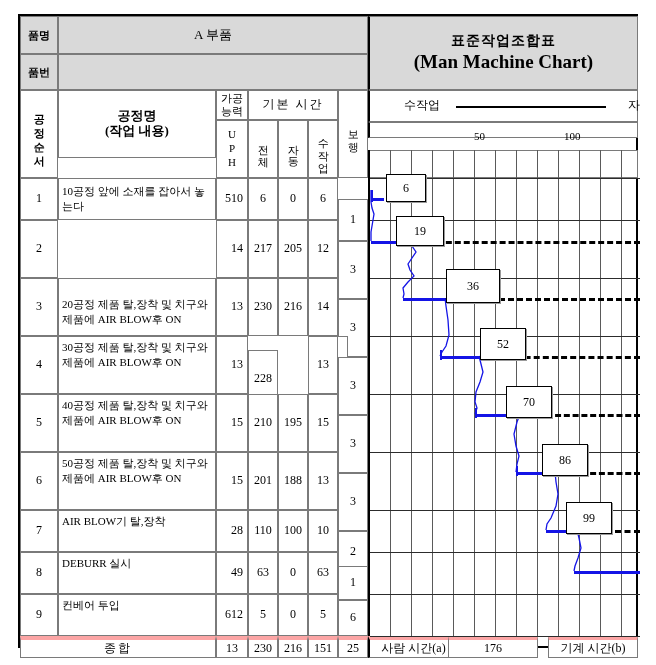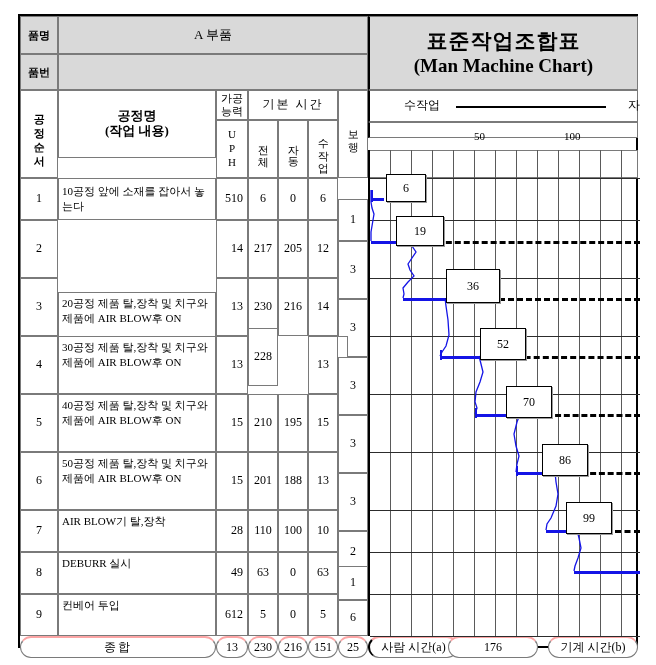--- a/index.html
+++ b/index.html
@@ -24,37 +24,37 @@
     border:1px solid #7a7a7a;
     display:flex; align-items:center; justify-content:center;
     text-align:center;
     font-size:11px;
     line-height:1.15;
     overflow:hidden;
     background:#fff;
   }
   .hdr{ background:#d9d9d9; font-weight:bold; }
   .hdr-plain{ background:#fff; }
-  .b-thick-t{ border-top:2px solid #fca5a5;border-radius:11px; }
+  .b-thick-t{ border-top:4px solid #fca5a5; }
   .b-thick-l{ border-left:2px solid #000; }
   .vtext{
     writing-mode:vertical-rl;
     text-orientation:upright;
     letter-spacing:3px;
     font-weight:bold;
   }
   .vtext-lite{
     writing-mode:vertical-rl;
     text-orientation:upright;
     letter-spacing:1px;
     font-weight:normal;
   }
   .left{ justify-content:flex-start; text-align:left; padding-left:3px; }
   .right{ justify-content:flex-end; text-align:right; padding-right:4px; }
-  .title-ko{ font-size:21px; font-weight:bold; letter-spacing:1px; }
+  .title-ko{ font-size:14px; font-weight:bold; letter-spacing:1px; }
   .title-en{ font-size:19px; font-weight:bold; }
   .num{ font-size:12px; }
   .desc{ font-size:11px; line-height:1.35; }
 
   
   #chart{ position:absolute; }
   .vgrid{ position:absolute; width:1px; background:#5a5a5a; }
   .hgrid{ position:absolute; height:1px; background:#6d6d6d; }
   .hgrid.major{ height:1px; background:#2c2c2c; }
   .mline{ position:absolute; height:3px; background:#1414e6; }
@@ -145,31 +145,31 @@
   <div class="cell num" style="left:318px;top:183px;width:30px;height:42px;">1</div>
 
   <div class="cell num" style="left:0;top:204px;width:38px;height:58px;">2</div>
   <div class="cell num right" style="left:196px;top:204px;width:32px;height:58px;">14</div>
   <div class="cell num" style="left:228px;top:204px;width:30px;height:58px;">217</div>
   <div class="cell num" style="left:258px;top:204px;width:30px;height:58px;">205</div>
   <div class="cell num" style="left:288px;top:204px;width:30px;height:58px;">12</div>
   <div class="cell num" style="left:318px;top:225px;width:30px;height:58px;">3</div>
 
   <div class="cell num" style="left:0;top:262px;width:38px;height:58px;">3</div>
-  <div class="cell desc left" style="left:38px;top:276px;width:158px;height:58px;align-items:flex-start;padding-top:3px;">20공정 제품 탈,장착 및 치구와 제품에 AIR BLOW후 ON</div>
+  <div class="cell desc left" style="left:38px;top:262px;width:158px;height:58px;align-items:flex-start;padding-top:18px;">20공정 제품 탈,장착 및 치구와 제품에 AIR BLOW후 ON</div>
   <div class="cell num right" style="left:196px;top:262px;width:32px;height:58px;">13</div>
   <div class="cell num" style="left:228px;top:262px;width:30px;height:58px;">230</div>
   <div class="cell num" style="left:258px;top:262px;width:30px;height:58px;">216</div>
   <div class="cell num" style="left:288px;top:262px;width:30px;height:58px;">14</div>
   <div class="cell num" style="left:318px;top:283px;width:30px;height:58px;">3</div>
 
   <div class="cell num" style="left:0;top:320px;width:38px;height:58px;">4</div>
   <div class="cell desc left" style="left:38px;top:320px;width:158px;height:58px;align-items:flex-start;padding-top:3px;">30공정 제품 탈,장착 및 치구와 제품에 AIR BLOW후 ON</div>
   <div class="cell num right" style="left:196px;top:320px;width:32px;height:58px;">13</div>
-  <div class="cell num" style="left:228px;top:312px;width:30px;height:58px;">228</div>
+  <div class="cell num" style="left:228px;top:334px;width:30px;height:58px;">228</div>
   <div class="cell num" style="left:258px;top:320px;width:30px;height:58px;margin-left:40px;">215</div>
   <div class="cell num" style="left:288px;top:320px;width:30px;height:58px;">13</div>
   <div class="cell num" style="left:318px;top:341px;width:30px;height:58px;">3</div>
 
   <div class="cell num" style="left:0;top:378px;width:38px;height:58px;">5</div>
   <div class="cell desc left" style="left:38px;top:378px;width:158px;height:58px;align-items:flex-start;padding-top:3px;">40공정 제품 탈,장착 및 치구와 제품에 AIR BLOW후 ON</div>
   <div class="cell num right" style="left:196px;top:378px;width:32px;height:58px;">15</div>
   <div class="cell num" style="left:228px;top:378px;width:30px;height:58px;">210</div>
   <div class="cell num" style="left:258px;top:378px;width:30px;height:58px;">195</div>
   <div class="cell num" style="left:288px;top:378px;width:30px;height:58px;">15</div>

